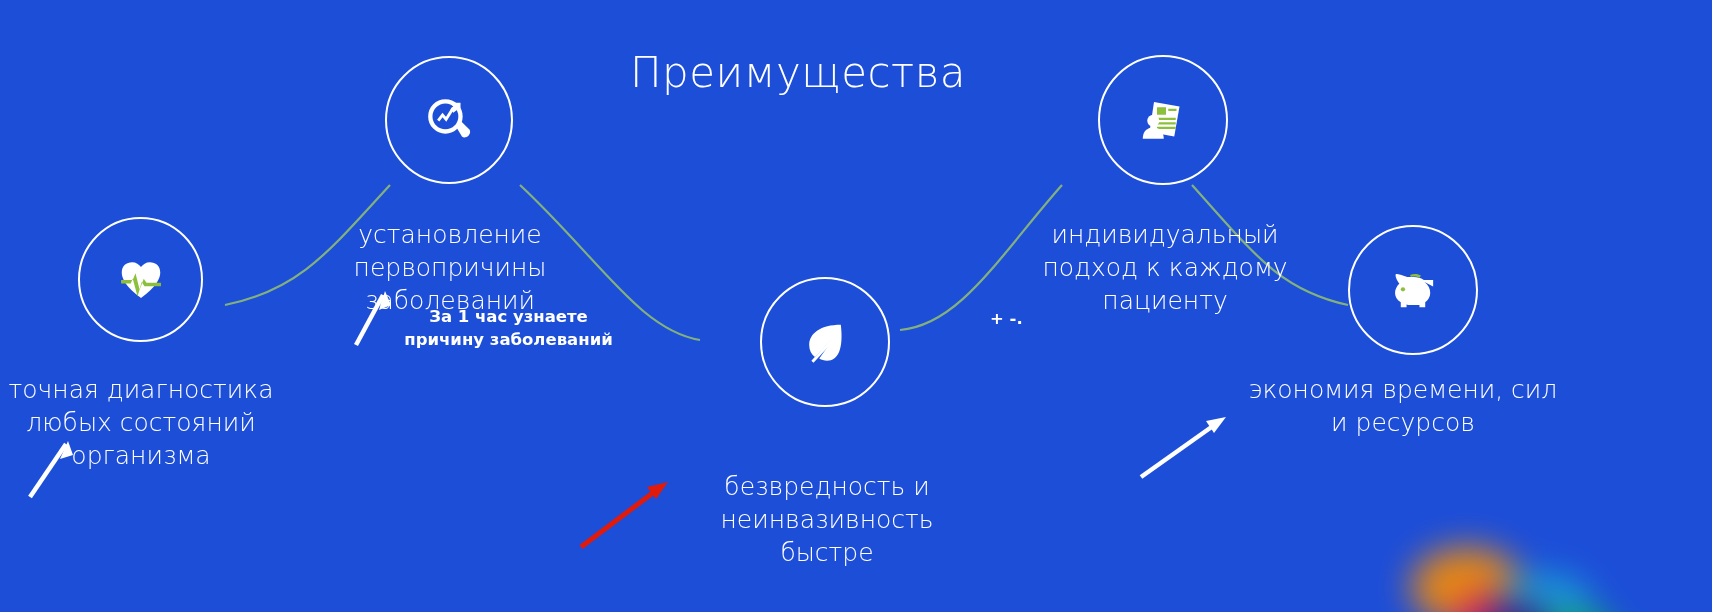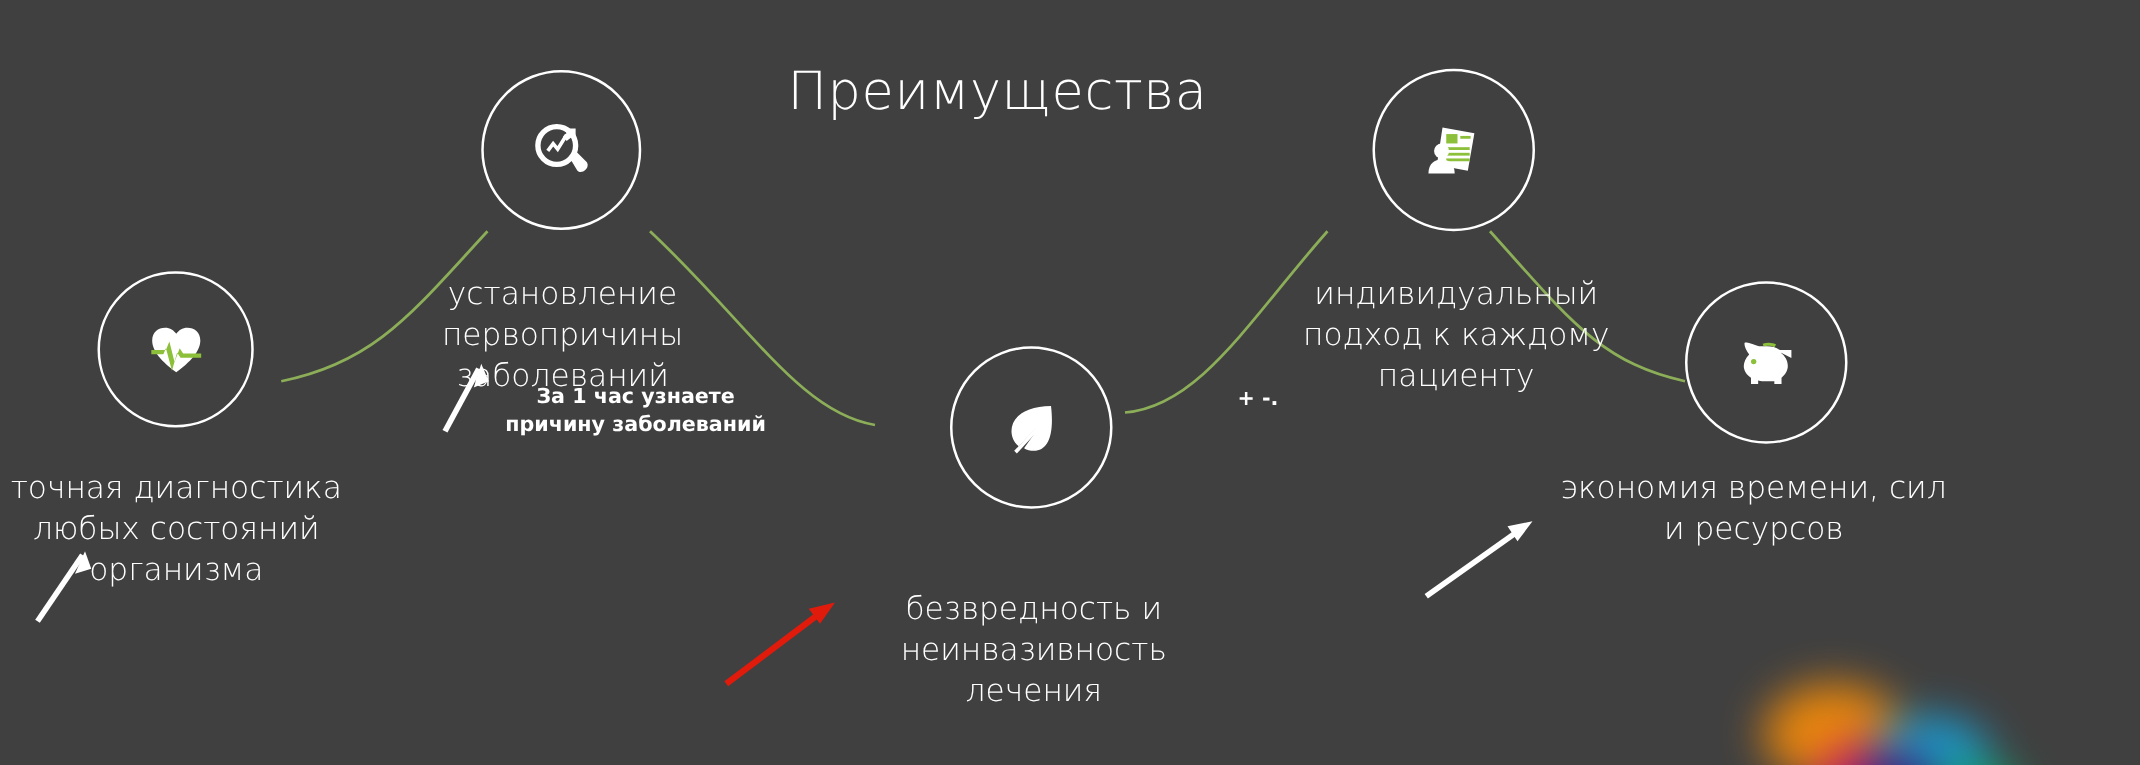--- a/index.html
+++ b/index.html
@@ -9,21 +9,21 @@
   body {
     width: 1712px;
     height: 612px;
     overflow: hidden;
     font-family: "DejaVu Sans", sans-serif;
   }
   #stage {
     position: relative;
     width: 1712px;
     height: 612px;
-    background: #404040;
+    background: #1d4ed8;
     overflow: hidden;
   }
   #bg-svg, #arrow-svg {
     position: absolute;
     left: 0;
     top: 0;
     width: 1712px;
     height: 612px;
     pointer-events: none;
   }
@@ -118,21 +118,21 @@
   <div class="label" style="left:290px; top:218px; width:320px;">установление первопричины заболеваний</div>
 
   <div class="node" style="left:760px; top:277px; width:130px; height:130px;">
     <span>
       <svg width="46" height="46" viewBox="0 0 64 64">
         <path fill="#ffffff" d="M54 8 C 26 8 10 20 10 36 C 10 43 13 49 18 53 L 46 24 L 24 55 C 27 57 31 58 35 58 C 50 58 58 42 54 8 Z"></path>
         <path fill="#ffffff" d="M13 58 L 50 18 L 53 21 L 16 61 Z"></path>
       </svg>
     </span>
   </div>
-  <div class="label" style="left:672px; top:470px; width:310px;">безвредность и неинвазивность лечения</div>
+  <div class="label" style="left:672px; top:470px; width:310px;">безвредность и неинвазивность быстре</div>
 
   <div class="node" style="left:1098px; top:55px; width:130px; height:130px;">
     <span>
       <svg width="48" height="48" viewBox="0 0 64 64">
         <path fill="#ffffff" d="M20 8 L 54 14 L 47 54 L 14 48 Z"></path>
         <rect x="24" y="15" width="12" height="10" fill="#8cc03a"></rect>
         <rect x="39" y="17" width="11" height="3" fill="#8cc03a"></rect>
         <rect x="24" y="29" width="25" height="3" fill="#8cc03a"></rect>
         <rect x="24" y="35" width="25" height="3" fill="#8cc03a"></rect>
         <rect x="24" y="41" width="25" height="3" fill="#8cc03a"></rect>

